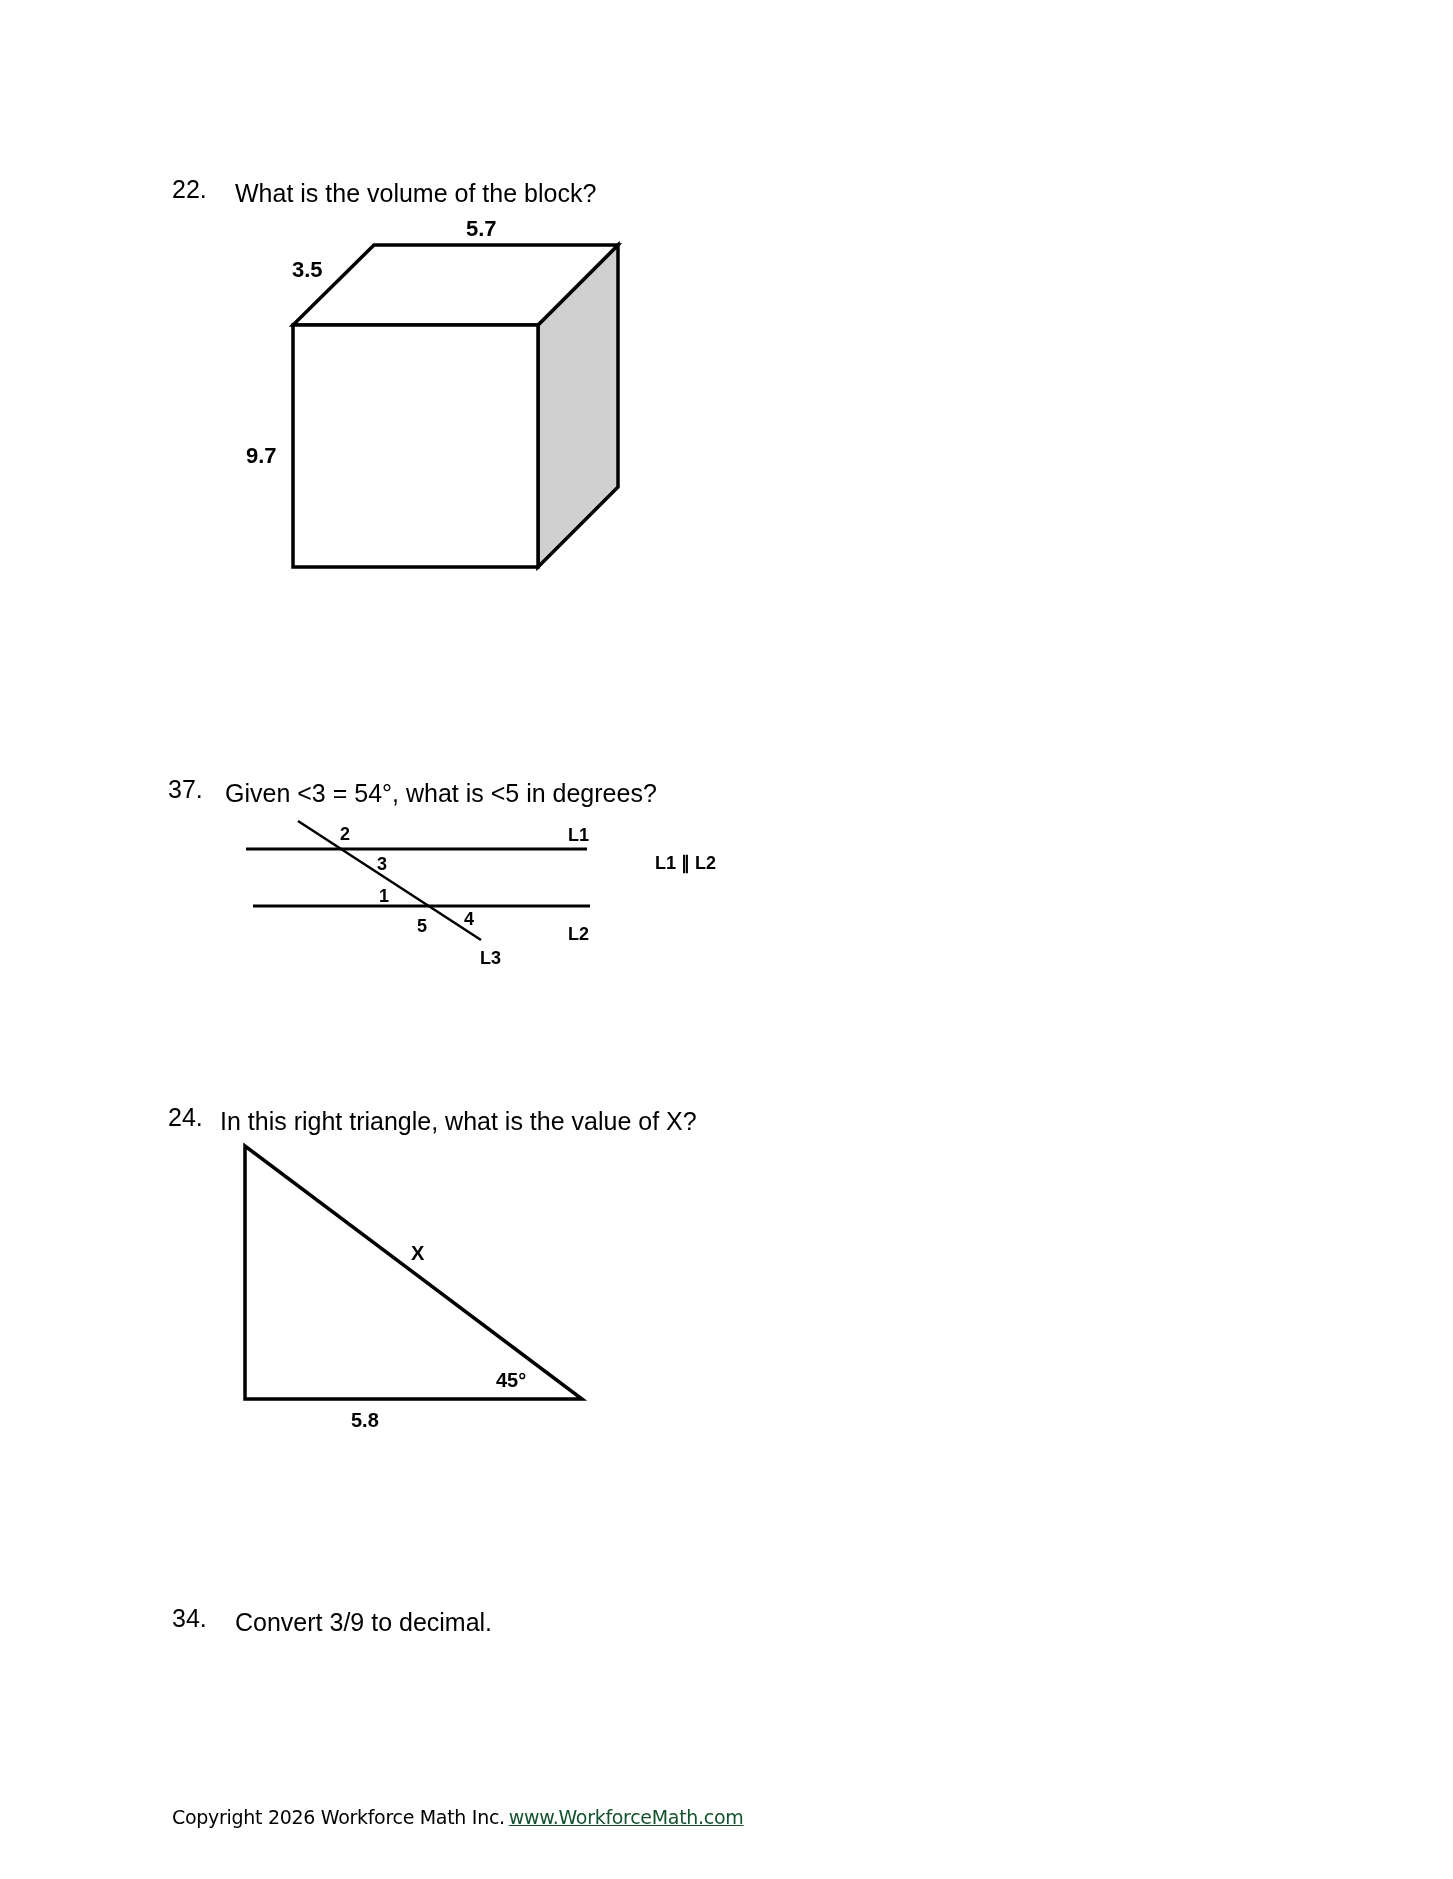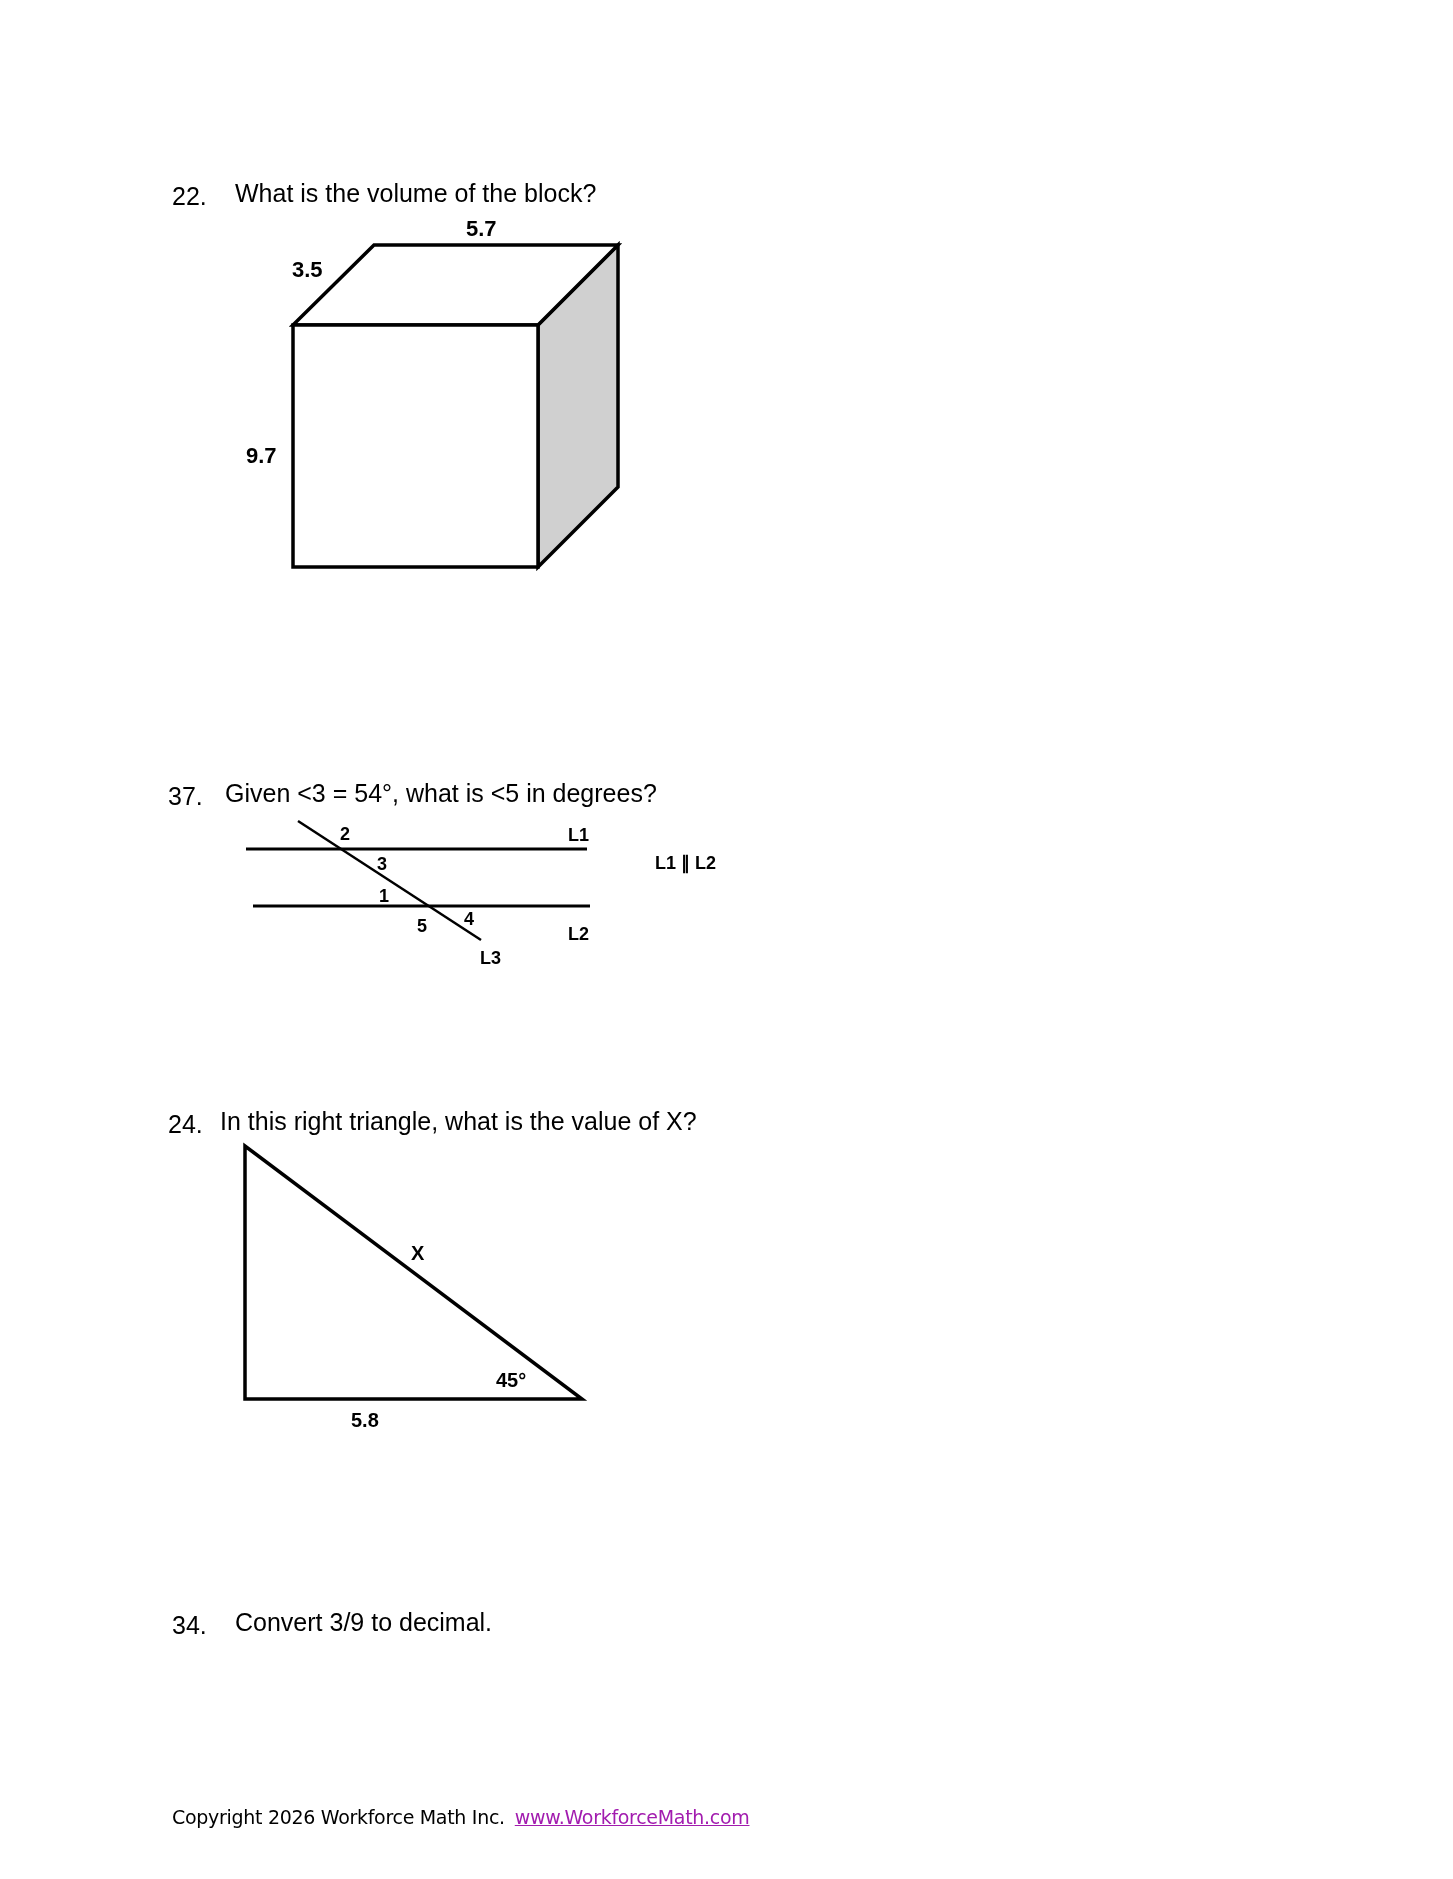--- a/index.html
+++ b/index.html
@@ -1,23 +1,23 @@
 <!DOCTYPE html>
 <html><head>
 <meta charset="utf-8">
 <style>
   html, body { margin:0; padding:0; background:#ffffff; }
   body { width:1453px; height:1879px; position:relative; overflow:hidden; font-family:"Liberation Sans", sans-serif; color:#000; }
   .q { position:absolute; font-size:25px; line-height:30px; white-space:nowrap; }
-  .q .num { position:absolute; left:0; top:11px; }
+  .q .num { position:absolute; left:0; top:4px; }
   .q .txt { position:absolute; top:8px; }
   svg.fig { position:absolute; left:0; top:0; }
   svg text { font-family:"Liberation Sans", sans-serif; font-weight:bold; fill:#000; }
   .footer { position:absolute; left:172px; top:1806px; font-family:"DejaVu Sans", sans-serif; font-size:19px; white-space:nowrap; letter-spacing:-0.3px; }
-  .footer a { color:#a21caf; text-decoration:underline; margin-left:10px; }
+  .footer a { color:#14532d; text-decoration:underline; margin-left:4px; }
 </style>
 </head>
 <body>
 
 <div class="q" style="left:172px; top:170px;">
   <span class="num">22.</span>
   <span class="txt" style="left:63px;">What is the volume of the block?</span>
 </div>
 
 <div class="q" style="left:168px; top:770px;">

